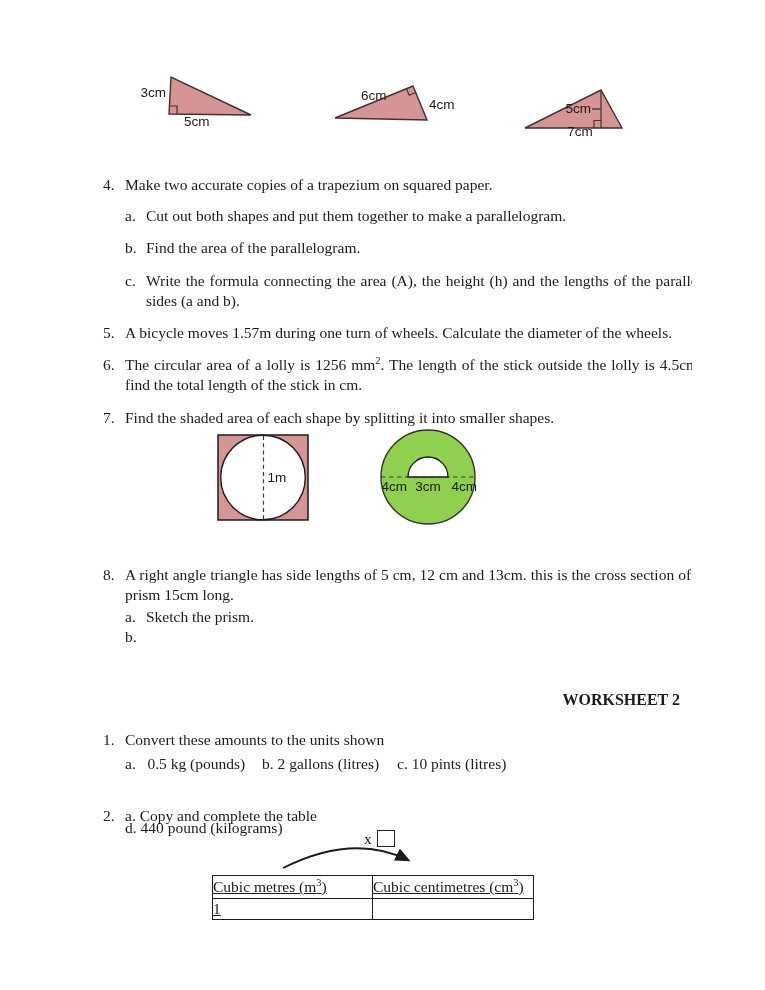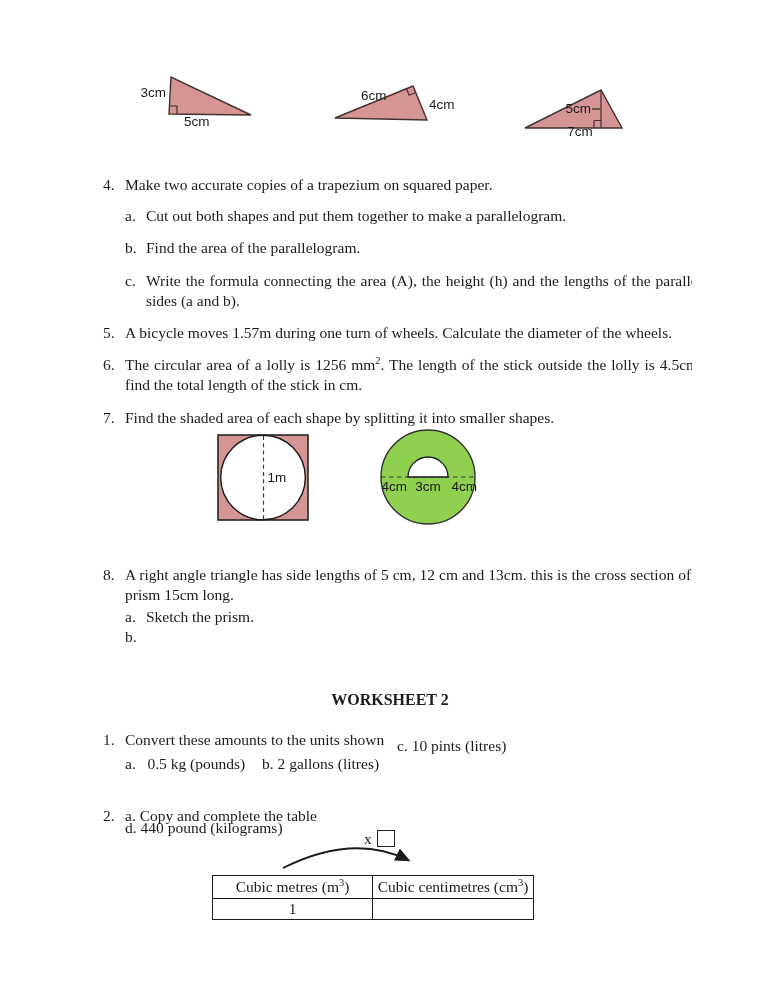--- a/index.html
+++ b/index.html
@@ -7,32 +7,32 @@
     position:relative; width:692px; height:990px; background:#ffffff;
     font-family:"Liberation Serif", serif; color:#1b1b1b;
     font-size:15.5px; line-height:20px; overflow:hidden;
   }
   .para { position:absolute; display:flex; align-items:flex-start; }
   .num  { flex:none; }
   .w22  { width:22px; }
   .w21  { width:21px; }
   .just { text-align:justify; }
   .heading {
-    position:absolute; left:100px; width:580px; text-align:center;
+    position:absolute; left:100px; width:580px; text-align:right;
     font-weight:bold; font-size:16px; white-space:pre-wrap;
   }
   .inline-item { position:absolute; white-space:pre; }
   sup { font-size:10.5px; line-height:0; }
   .figsvg { position:absolute; left:0; }
   .figsvg text { fill:#1b1b1b; font-family:"Liberation Sans", sans-serif; font-size:13.5px; }
   .mul { position:absolute; left:364px; top:829px; display:flex; align-items:flex-start; }
   .mulbox { width:16px; height:15px; border:1.4px solid #222222; margin-left:5px; margin-top:1px; }
   .arrow-svg { position:absolute; left:275px; top:826px; }
   table.conv { position:absolute; left:212px; top:875px; width:321px; border-collapse:collapse; table-layout:fixed; }
-  table.conv td { border:1.5px solid #1b1b1b; text-align:center; padding:0; font-size:15.5px; vertical-align:middle; }
+  table.conv td { border:1.5px solid #1b1b1b; text-align:left; padding:0; font-size:15.5px; vertical-align:middle;text-decoration:underline; }
   table.conv tr.hrow td { height:22px; }
   table.conv tr.drow td { height:19px; }
 </style>
 </head>
 <body>
 
 <div class="page">
 
   <svg class="figsvg" style="top:55px" width="765" height="100" viewBox="0 0 765 100">
 
@@ -114,21 +114,21 @@
   </div>
 
   <div class="heading" style="top:690px">WORKSHEET 2</div>
 
   <div class="para" style="left:103px; top:730px">
     <span class="num w22">1.</span>
     <span>Convert these amounts to the units shown</span>
   </div>
   <span class="inline-item" style="left:125px; top:754px">a.   0.5 kg (pounds)</span>
   <span class="inline-item" style="left:262px; top:754px">b. 2 gallons (litres)</span>
-  <span class="inline-item" style="left:397px; top:736px">c. 10 pints (litres)</span>
+  <span class="inline-item" style="left:397px; top:754px">c. 10 pints (litres)</span>
   <span class="inline-item" style="left:125px; top:818px">d. 440 pound (kilograms)</span>
 
   <div class="para" style="left:103px; top:806px">
     <span class="num w22">2.</span>
     <span>a. Copy and complete the table</span>
   </div>
 
   <div class="mul">
     <span>x</span>
     <span class="mulbox"></span>

